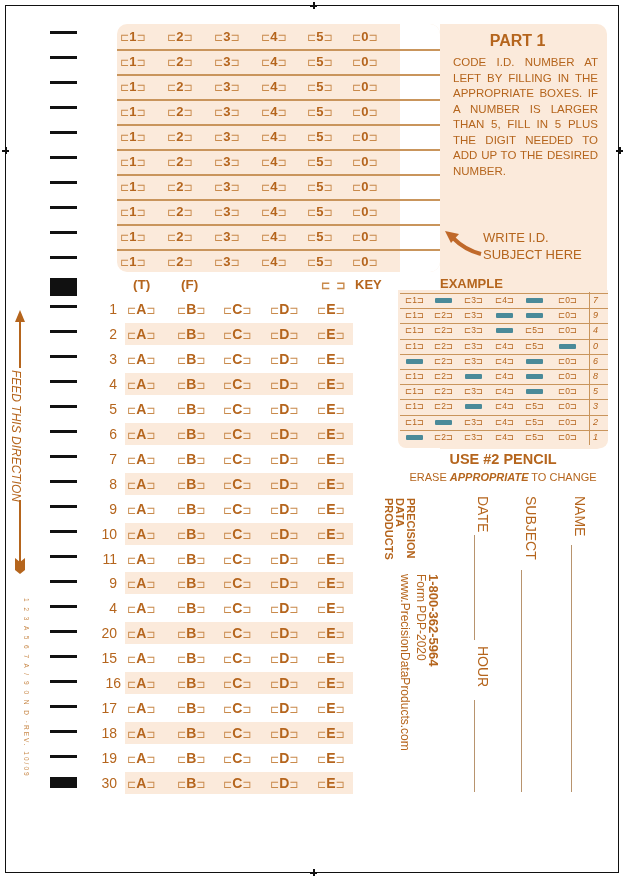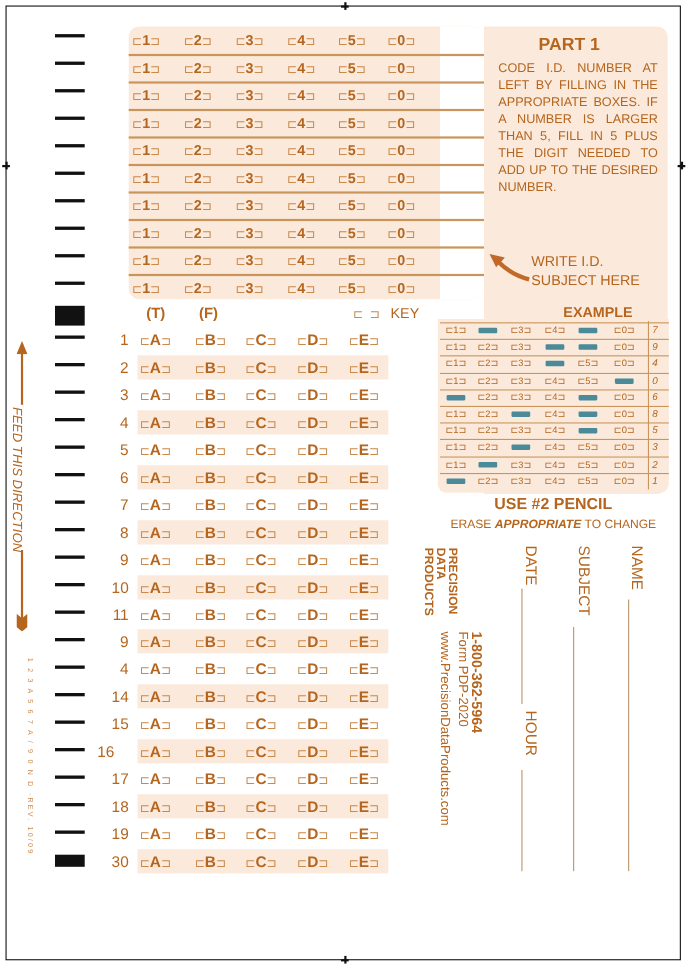--- a/index.html
+++ b/index.html
@@ -21,39 +21,39 @@
   .bub { position:absolute; font-size:13px; font-weight:bold; color:#b5651d; white-space:nowrap; }
   .bub .br { font-weight:normal; font-size:11px; color:#c98a4b; }
 
   
   #part1 { position:absolute; left:440px; top:24px; width:167px; height:425px; background:#fbeadb; border-radius:0 10px 10px 0; }
   #part1-title { position:absolute; left:440px; top:32px; width:155px; text-align:center; font-size:16px; font-weight:bold; color:#b5651d; }
   #part1-text { position:absolute; left:453px; top:55px; width:145px; font-size:11.5px; line-height:15.5px; color:#b5651d; text-align:justify; text-align-last:left; }
   #write-id { position:absolute; left:483px; top:229px; font-size:13px; line-height:17px; color:#b5651d; }
   #arrow { position:absolute; left:443px; top:228px; }
 
-  #example-title { position:absolute; left:440px; top:276px; width:135px; text-align:right; font-size:13px; font-weight:bold; color:#b5651d; }
+  #example-title { position:absolute; left:440px; top:276px; width:135px; text-align:left; font-size:13px; font-weight:bold; color:#b5651d; }
   #ex-panel { position:absolute; left:398px; top:290px; width:210px; height:158px; background:#fbeadb; border-radius:0 0 8px 8px; }
   .ex-line { position:absolute; left:400px; width:208px; height:1px; background:#c9955c; }
   .ex-bub { position:absolute; font-size:8.5px; color:#b5651d; }
   .ex-fill { position:absolute; width:17px; height:5px; background:#4a8a99; border-radius:1px; }
   .ex-digit { position:absolute; left:593px; font-size:9px; font-style:italic; color:#b5651d; }
   #ex-vline { position:absolute; left:589px; top:292px; width:1px; height:153px; background:#c9955c; }
 
   #pencil { position:absolute; left:398px; top:451px; width:210px; text-align:center; font-size:14.5px; font-weight:bold; color:#b5651d; }
   #erase { position:absolute; left:398px; top:471px; width:210px; text-align:center; font-size:11px; color:#b5651d; }
   #erase b { font-style:italic; }
 
   
   .ans-band { position:absolute; left:125px; width:228px; height:22px; background:#fbeadb; }
   .qnum { position:absolute; width:22px; text-align:right; font-size:14px; color:#b5651d; }
   .ans-bub { position:absolute; font-size:14px; font-weight:bold; color:#b5651d; }
   .ans-bub .br { font-weight:normal; font-size:11px; color:#c98a4b; }
   .tf { position:absolute; top:277px; font-size:13.5px; font-weight:bold; color:#b5651d; }
-  #key { position:absolute; left:321px; top:277px; font-size:13px; color:#b5651d; }
+  #key { position:absolute; left:321px; top:277px; font-size:13px; color:#b5651d;font-weight:bold; }
   #key .br { font-size:11px; color:#c98a4b; letter-spacing:6px; }
 
   
   .rot90 { position:absolute; transform-origin:0 0; transform:rotate(90deg); white-space:nowrap; }
   #feed { left:23px; top:370px; font-size:12px; font-style:italic; color:#b5651d; }
   #feed-line-top { position:absolute; left:19px; top:318px; width:1.5px; height:50px; background:#b5651d; }
   #feed-line-bot { position:absolute; left:19px; top:500px; width:1.5px; height:62px; background:#b5651d; }
   #rev { left:30px; top:598px; font-size:6.5px; color:#c98a4b; letter-spacing:2px; }
 
   #brand { left:416px; top:498px; font-size:11px; font-weight:bold; color:#b5651d; line-height:11px; }
@@ -364,34 +364,34 @@
     <div class="ans-bub" style="left:223px;top:575.45px"><span class="br">⊏</span><span>C</span><span class="br">⊐</span></div>
     <div class="ans-bub" style="left:270px;top:575.45px"><span class="br">⊏</span><span>D</span><span class="br">⊐</span></div>
     <div class="ans-bub" style="left:317px;top:575.45px"><span class="br">⊏</span><span>E</span><span class="br">⊐</span></div>
     <div class="qnum" style="left:95px;top:600.4px">4</div>
     <div class="ans-bub" style="left:127px;top:600.4px"><span class="br">⊏</span><span>A</span><span class="br">⊐</span></div>
     <div class="ans-bub" style="left:177px;top:600.4px"><span class="br">⊏</span><span>B</span><span class="br">⊐</span></div>
     <div class="ans-bub" style="left:223px;top:600.4px"><span class="br">⊏</span><span>C</span><span class="br">⊐</span></div>
     <div class="ans-bub" style="left:270px;top:600.4px"><span class="br">⊏</span><span>D</span><span class="br">⊐</span></div>
     <div class="ans-bub" style="left:317px;top:600.4px"><span class="br">⊏</span><span>E</span><span class="br">⊐</span></div>
     <div class="ans-band" style="top:622.3499999999999px"></div>
-    <div class="qnum" style="left:95px;top:625.3499999999999px">14</div>
+    <div class="qnum" style="left:95px;top:625.3499999999999px">20</div>
     <div class="ans-bub" style="left:127px;top:625.3499999999999px"><span class="br">⊏</span><span>A</span><span class="br">⊐</span></div>
     <div class="ans-bub" style="left:177px;top:625.3499999999999px"><span class="br">⊏</span><span>B</span><span class="br">⊐</span></div>
     <div class="ans-bub" style="left:223px;top:625.3499999999999px"><span class="br">⊏</span><span>C</span><span class="br">⊐</span></div>
     <div class="ans-bub" style="left:270px;top:625.3499999999999px"><span class="br">⊏</span><span>D</span><span class="br">⊐</span></div>
     <div class="ans-bub" style="left:317px;top:625.3499999999999px"><span class="br">⊏</span><span>E</span><span class="br">⊐</span></div>
     <div class="qnum" style="left:95px;top:650.3px">15</div>
     <div class="ans-bub" style="left:127px;top:650.3px"><span class="br">⊏</span><span>A</span><span class="br">⊐</span></div>
     <div class="ans-bub" style="left:177px;top:650.3px"><span class="br">⊏</span><span>B</span><span class="br">⊐</span></div>
     <div class="ans-bub" style="left:223px;top:650.3px"><span class="br">⊏</span><span>C</span><span class="br">⊐</span></div>
     <div class="ans-bub" style="left:270px;top:650.3px"><span class="br">⊏</span><span>D</span><span class="br">⊐</span></div>
     <div class="ans-bub" style="left:317px;top:650.3px"><span class="br">⊏</span><span>E</span><span class="br">⊐</span></div>
     <div class="ans-band" style="top:672.25px"></div>
-    <div class="qnum" style="left:82px;top:675.25px">16</div>
+    <div class="qnum" style="left:99px;top:675.25px">16</div>
     <div class="ans-bub" style="left:127px;top:675.25px"><span class="br">⊏</span><span>A</span><span class="br">⊐</span></div>
     <div class="ans-bub" style="left:177px;top:675.25px"><span class="br">⊏</span><span>B</span><span class="br">⊐</span></div>
     <div class="ans-bub" style="left:223px;top:675.25px"><span class="br">⊏</span><span>C</span><span class="br">⊐</span></div>
     <div class="ans-bub" style="left:270px;top:675.25px"><span class="br">⊏</span><span>D</span><span class="br">⊐</span></div>
     <div class="ans-bub" style="left:317px;top:675.25px"><span class="br">⊏</span><span>E</span><span class="br">⊐</span></div>
     <div class="qnum" style="left:95px;top:700.2px">17</div>
     <div class="ans-bub" style="left:127px;top:700.2px"><span class="br">⊏</span><span>A</span><span class="br">⊐</span></div>
     <div class="ans-bub" style="left:177px;top:700.2px"><span class="br">⊏</span><span>B</span><span class="br">⊐</span></div>
     <div class="ans-bub" style="left:223px;top:700.2px"><span class="br">⊏</span><span>C</span><span class="br">⊐</span></div>
     <div class="ans-bub" style="left:270px;top:700.2px"><span class="br">⊏</span><span>D</span><span class="br">⊐</span></div>

